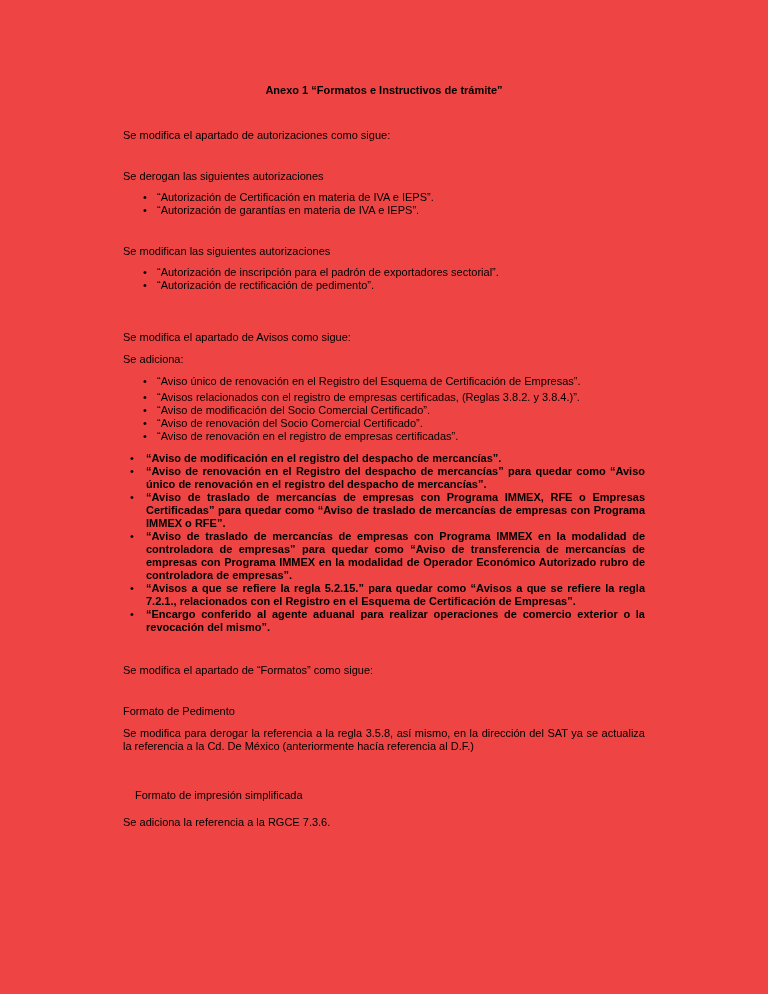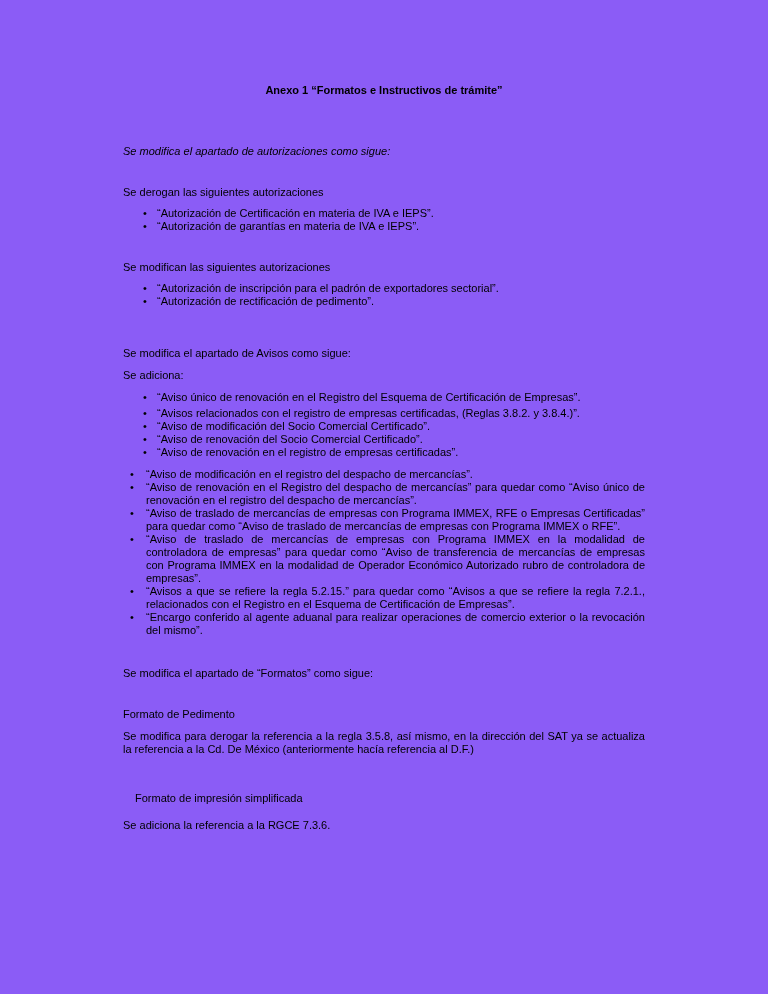--- a/index.html
+++ b/index.html
@@ -11,43 +11,43 @@
     font-family: "Liberation Sans", "DejaVu Sans", sans-serif;
     font-size: 11px;
     line-height: 13px;
     color: #000000;
   }
   .page {
     width: 768px;
     height: 994px;
     padding: 84px 123px 40px 123px;
     overflow: hidden;
-    background: #8b5cf6;
+    background: #ef4444;
   }
   .doc-title {
     text-align: center;
     font-weight: bold;
     font-size: 11px;
   }
   .list-item { display: flex; align-items: flex-start; }
   .bullet { flex: none; }
   .item-text { flex: 1; }
 
   
   .list-1 { padding-left: 20px; }
   .list-1 .bullet { width: 14px; }
 
   
   .list-2 { padding-left: 7px; }
   .list-2 .bullet { width: 16px; }
-  .list-2 .item-text { text-align: justify; }
+  .list-2 .item-text { text-align: justify; font-weight: bold; }
 
   .justify { text-align: justify; }
 
-  .mt-title { margin-top: 48px; font-style: italic; }
+  .mt-title { margin-top: 32px; }
   .mt-sec   { margin-top: 28px; }
   .mt-27    { margin-top: 39px; }
   .mt-30    { margin-top: 30px; }
   .mt-lg    { margin-top: 36px; margin-left: 12px; }
   .mt-mid   { margin-top: 14px; }
   .mt-sm    { margin-top: 9px; }
   .mt-list  { margin-top: 8px; }
   .mt-tight { margin-top: 3px; }
 </style>
 </head>

